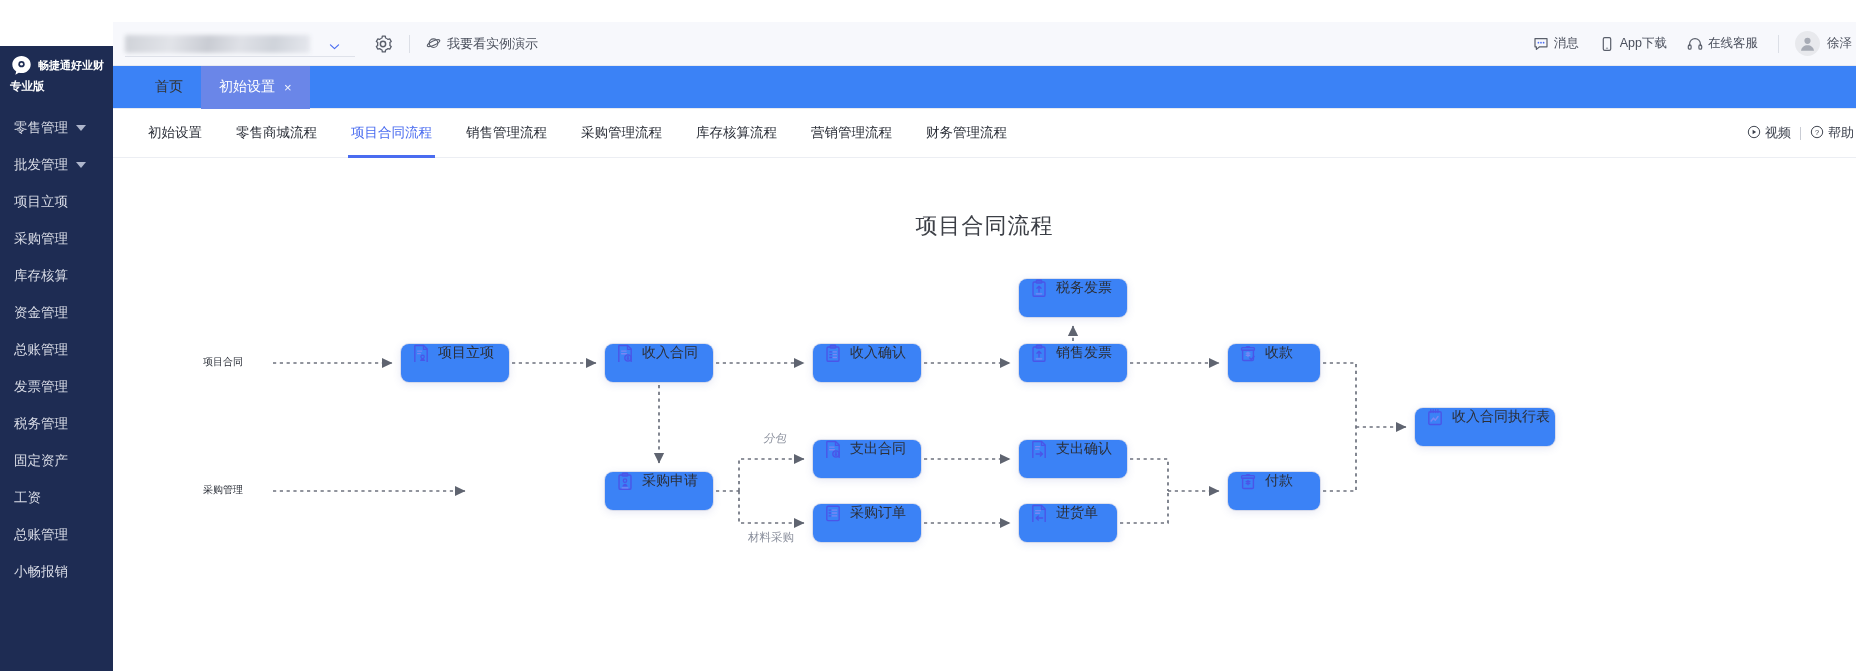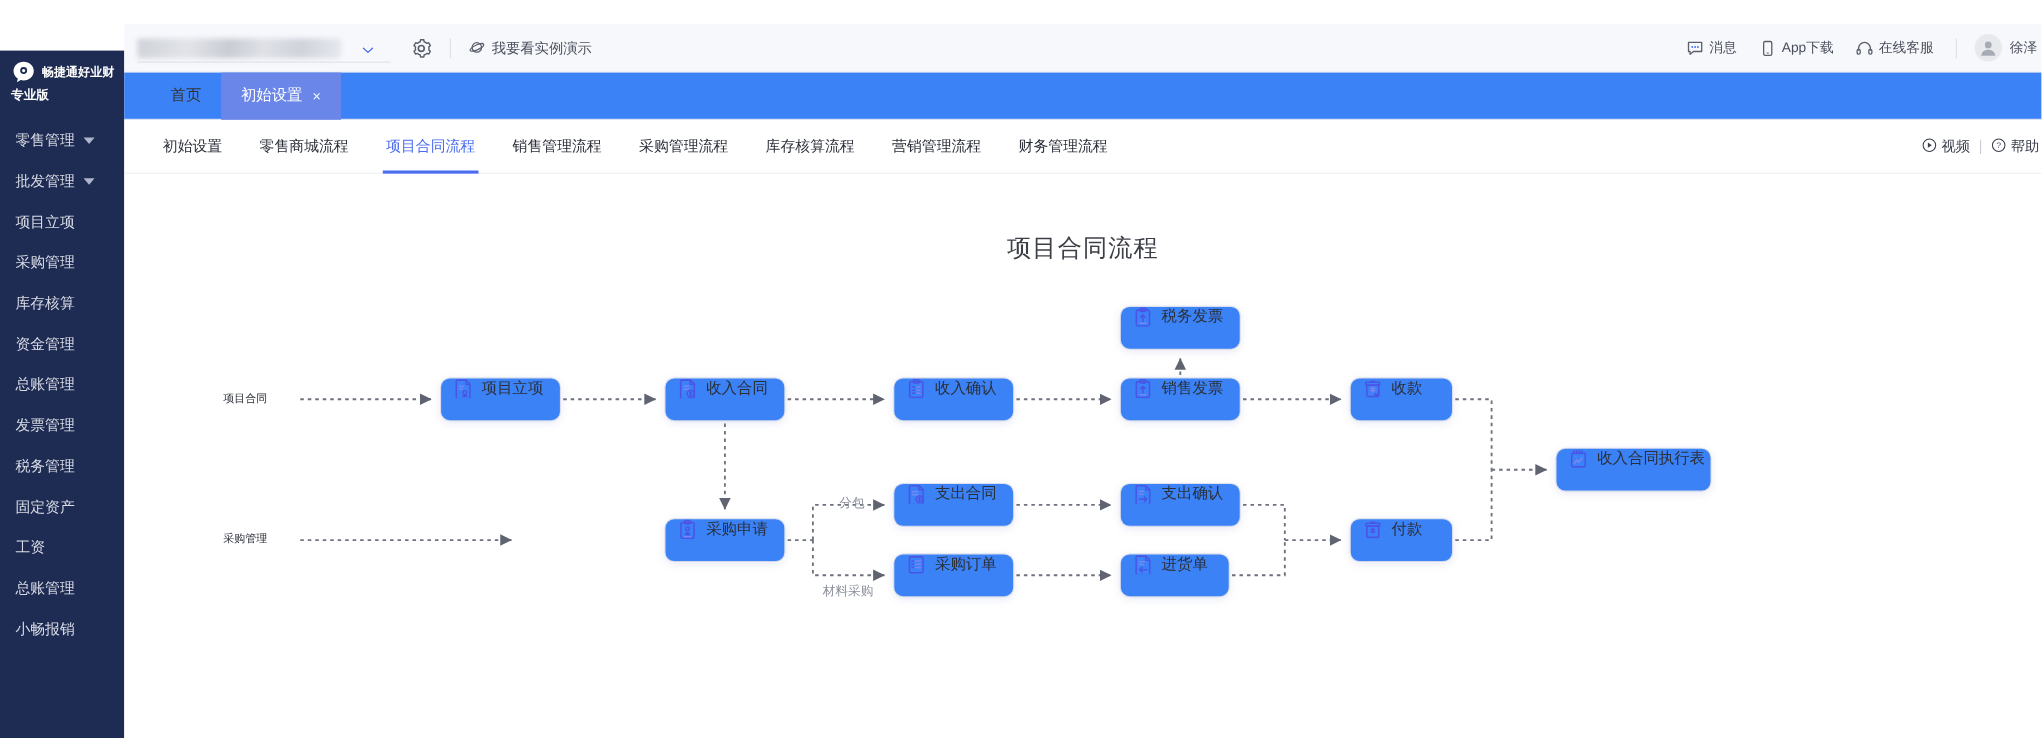--- a/index.html
+++ b/index.html
@@ -478,20 +478,20 @@
         <div class="node" style="left: 1302px; top: 250px; width: 140px;">
           <span class="nic"><svg viewBox="0 0 16 16" width="18" height="18">
               <rect x="2.5" y="3.4" width="11" height="11.2" rx="1.1" fill="none" stroke="#4a55e8" stroke-width="1.25"></rect>
               <path d="M4.3 1.4v2.6M6.4 1.4v2.6M8.5 1.4v2.6M10.6 1.4v2.6" stroke="#4a55e8" stroke-width="1.2" stroke-linecap="round"></path>
               <path d="M4.6 11.6l2-2.6 1.7 1.8 2.4-3.2" fill="none" stroke="#7a86f5" stroke-width="1.3" stroke-linecap="round" stroke-linejoin="round"></path>
             </svg></span>
           <span>收入合同执行表</span>
         </div>
       </div>
     <div id="edgelabels">
-        <div class="edgelabel" style="left: 650px; top: 292px;">分包</div>
+        <div class="edgelabel" style="left: 650px; top: 273px; font-style: italic;">分包</div>
         <div class="edgelabel" style="left: 635px; top: 372px;">材料采购</div>
       </div>
   <div class="rowlabel" style="left: 90px; top: 197px;">项目合同</div>
       <div class="rowlabel" style="left: 90px; top: 325px;">采购管理</div>
     </div>
 
 </div>
 
 </body></html>

